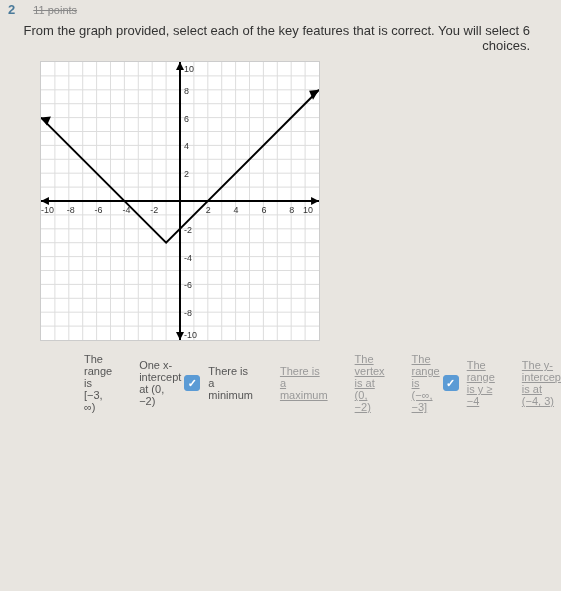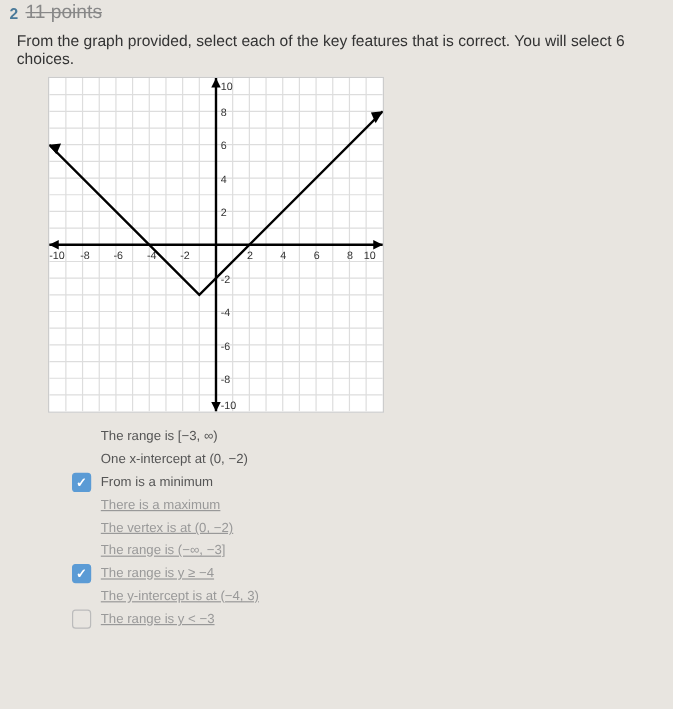--- a/index.html
+++ b/index.html
@@ -16,45 +16,47 @@
       gap: 6px;
       padding: 2px 8px;
     }
     .qnum {
       color: #4a7a9a;
       font-size: 13px;
       font-weight: bold;
     }
     .points {
       color: #888;
-      font-size: 16px;
+      font-size: 11px;
       text-decoration: line-through;
+      margin-left: 12px;
     }
     .prompt {
       color: #333;
       font-size: 13px;
-      padding: 4px 14px 8px 14px;
+      padding: 4px 31px 8px 14px;
+      text-align: right;
     }
     .graph-container {
       margin: 0 auto;
       width: 280px;
       height: 280px;
       background: #fff;
       border: 1px solid #ccc;
       position: relative;
       margin-left: 40px;
     }
     .graph-svg {
       width: 100%;
       height: 100%;
     }
     .options {
       margin: 12px 0 0 60px;
       display: flex;
-      flex-direction: column;
+      flex-direction: row;
       gap: 3px;
     }
     .option-row {
       display: flex;
       align-items: center;
       gap: 8px;
       font-size: 11px;
       color: #555;
     }
     .checkbox {
@@ -184,21 +186,21 @@
     <div class="option-row">
       <div class="checkbox empty"></div>
       <span class="option-label">The range is [−3, ∞)</span>
     </div>
     <div class="option-row">
       <div class="checkbox empty"></div>
       <span class="option-label">One x-intercept at (0, −2)</span>
     </div>
     <div class="option-row">
       <div class="checkbox checked"></div>
-      <span class="option-label">From is a minimum</span>
+      <span class="option-label">There is a minimum</span>
     </div>
     <div class="option-row">
       <div class="checkbox empty"></div>
       <span class="option-label faded">There is a maximum</span>
     </div>
     <div class="option-row">
       <div class="checkbox empty"></div>
       <span class="option-label faded">The vertex is at (0, −2)</span>
     </div>
     <div class="option-row">

